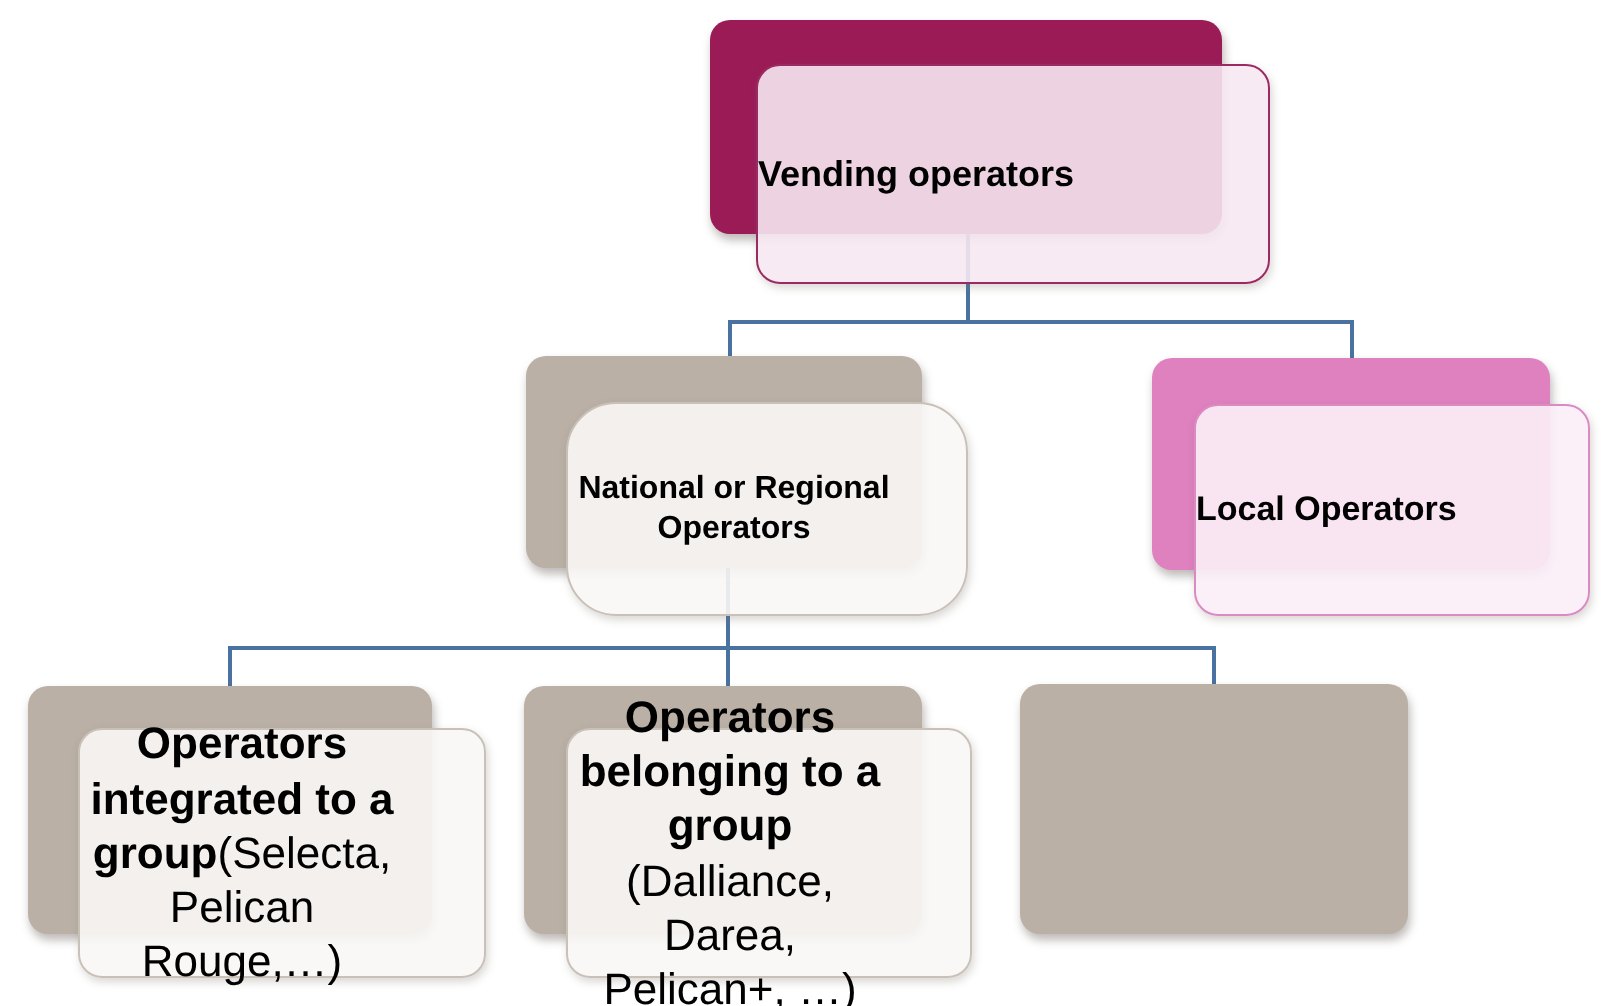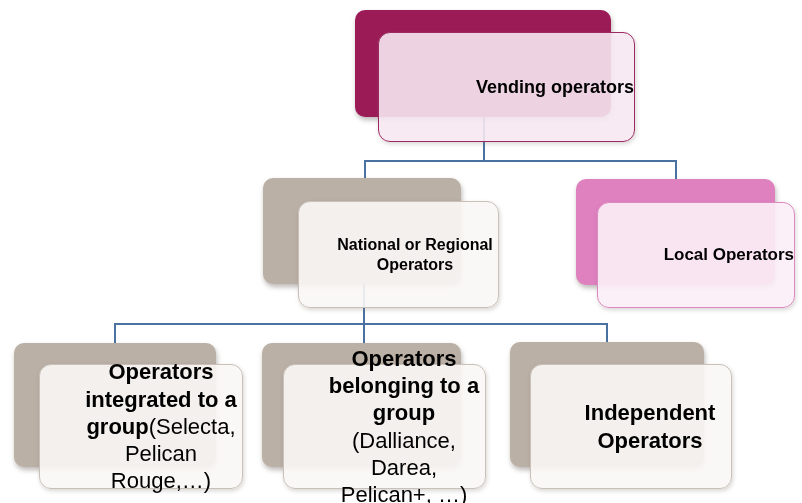--- a/index.html
+++ b/index.html
@@ -11,40 +11,40 @@
     overflow:hidden;
   }
   .connector{position:absolute;background:#4a72a0;z-index:1;}
   .back{
     position:absolute;z-index:2;border-radius:10px;
     box-shadow:1px 3px 5px rgba(90,80,75,.40);
   }
   .front{
     position:absolute;z-index:3;border-radius:12px;
     box-shadow:1px 2px 4px rgba(120,110,100,.28);
-    display:flex;align-items:center;justify-content:flex-end;
+    display:flex;align-items:center;justify-content:flex-start;
   }
   .label{color:#000;text-align:center;line-height:1.24;}
   .b{font-weight:bold;}
 
   
   .back-root{background:#9b1b57;}
   .front-root{background:rgba(246,232,241,.90);border:1px solid #9c2a62;}
   .back-neutral{background:#bab0a6;}
   .front-neutral{background:rgba(249,247,245,.90);border:1px solid #c9c0b8;}
   .back-local{background:#df80bf;}
   .front-local{background:rgba(252,238,247,.90);border:1px solid #db8ac2;}
 
   
   #vending-back{left:355px;top:10px;width:256px;height:107px;}
   #vending-front{left:378px;top:32px;width:255px;height:108px;}
   #vending-front .label{font-size:18px;font-weight:bold;max-width:230px;}
 
   #national-back{left:263px;top:178px;width:198px;height:106px;}
-  #national-front{left:298px;top:201px;width:199px;height:105px;}
+  #national-front{left:283px;top:201px;width:199px;height:105px;border-radius:25px;}
   #national-front .label{font-size:16px;font-weight:bold;max-width:166px;}
 
   #local-back{left:576px;top:179px;width:199px;height:106px;}
   #local-front{left:597px;top:202px;width:196px;height:104px;}
   #local-front .label{font-size:17px;font-weight:bold;max-width:175px;}
 
   #integrated-back{left:14px;top:343px;width:202px;height:124px;}
   #integrated-front{left:39px;top:364px;width:202px;height:123px;}
   #belonging-back{left:262px;top:343px;width:199px;height:124px;}
   #belonging-front{left:283px;top:364px;width:201px;height:123px;}
@@ -107,19 +107,14 @@
   </div>
 
   <div class="back back-neutral" id="belonging-back"></div>
   <div class="front front-neutral" id="belonging-front">
     <div class="label bottom-label">
       <span class="b">Operators belonging to a group</span><span> (Dalliance, Darea, Pelican+, …)</span>
     </div>
   </div>
 
   <div class="back back-neutral" id="independent-back"></div>
-  <div class="front front-neutral" id="independent-front">
-    <div class="label bottom-label">
-      <span class="b">Independent Operators</span><span></span>
-    </div>
-  </div>
 
 </div>
 
 </body></html>

